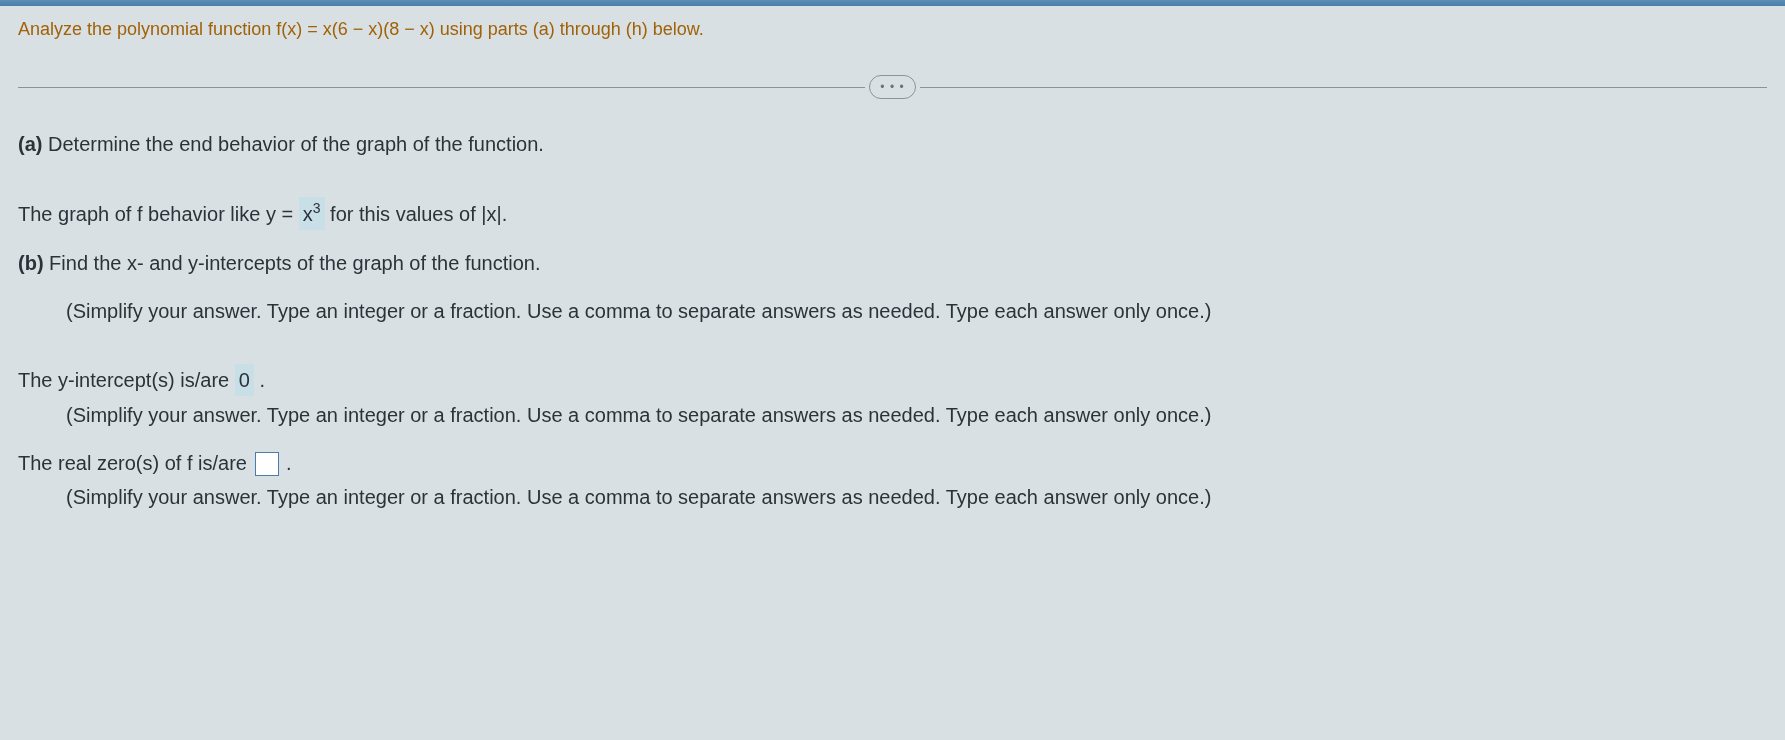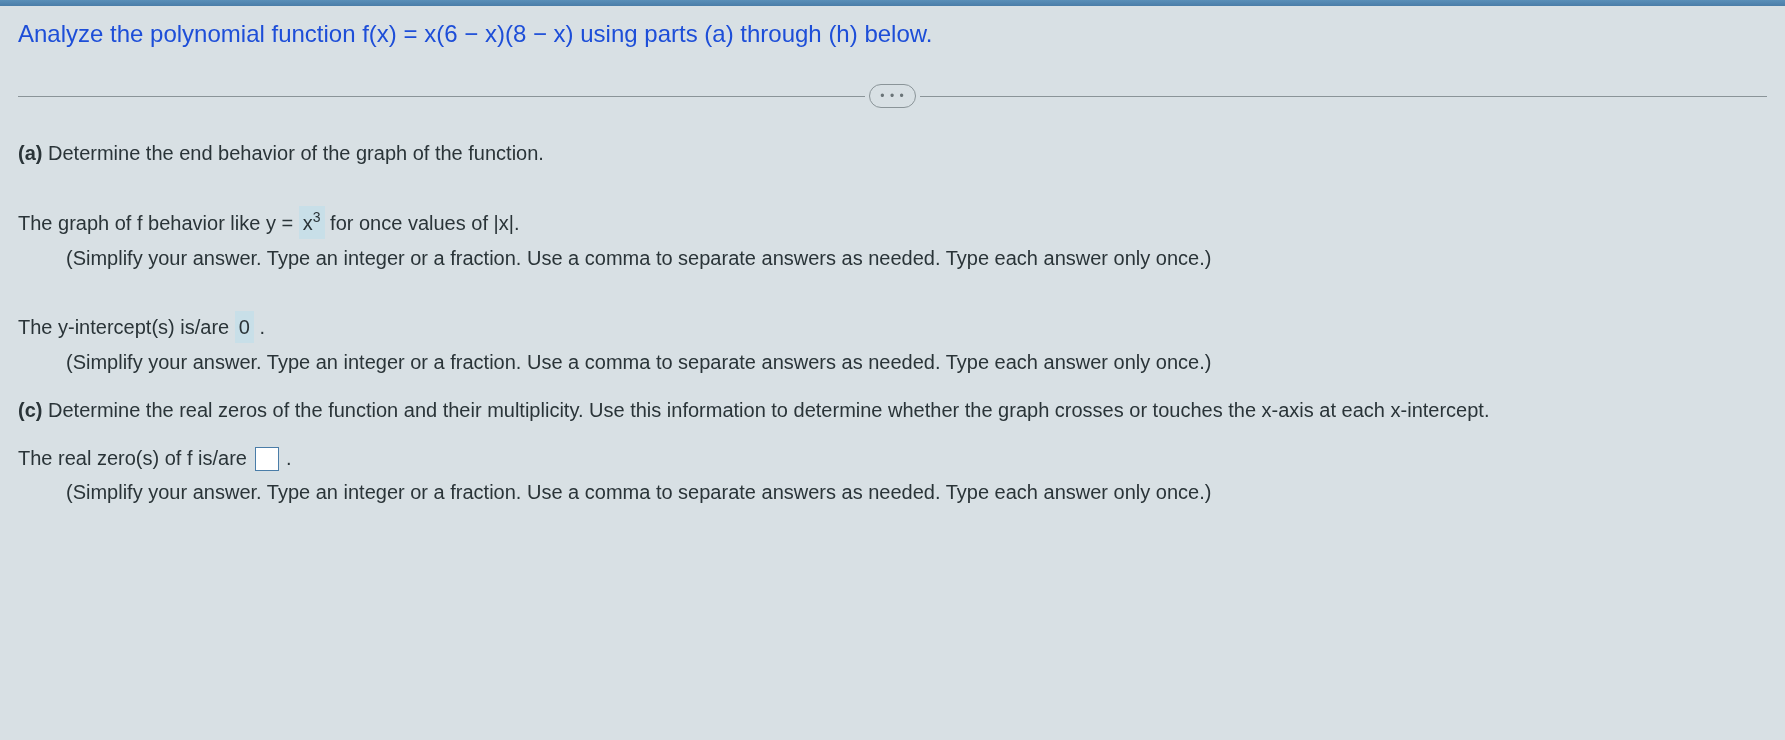--- a/index.html
+++ b/index.html
@@ -19,22 +19,22 @@
     }
     .top-bar {
       height: 6px;
       background: linear-gradient(to bottom, #5a8fb8, #4a7da8);
     }
     .content {
       padding: 10px 18px 0 18px;
     }
     .question-header {
       padding-bottom: 24px;
-      font-size: 24px;
-      color: #1d4ed8;
+      font-size: 18px;
+      color: #a16207;
     }
     .divider-row {
       display: flex;
       align-items: center;
       margin: 8px 0 30px 0;
     }
     .divider-line {
       flex: 1;
       height: 1px;
       background: #8a9498;
@@ -104,37 +104,37 @@
   <div class="part">
     <span class="part-label">(a)</span>
     <span>Determine the end behavior of the graph of the function.</span>
   </div>
 
   <div class="answer-line">
     <span>The graph of f behavior like y = </span>
     <span class="filled nowrap">
       <span>x</span><sup>3</sup>
     </span>
-    <span> for once values of |x|.</span>
+    <span> for this values of |x|.</span>
   </div>
 
+  <div class="part" style="margin-top:18px;">
+    <span class="part-label">(b)</span>
+    <span>Find the x- and y-intercepts of the graph of the function.</span>
+  </div>
 
   <div class="hint">(Simplify your answer. Type an integer or a fraction. Use a comma to separate answers as needed. Type each answer only once.)</div>
 
   <div class="answer-line">
     <span>The y-intercept(s) is/are </span>
     <span class="filled">0</span>
     <span> .</span>
   </div>
   <div class="hint">(Simplify your answer. Type an integer or a fraction. Use a comma to separate answers as needed. Type each answer only once.)</div>
 
-  <div class="part">
-    <span class="part-label">(c)</span>
-    <span>Determine the real zeros of the function and their multiplicity. Use this information to determine whether the graph crosses or touches the x-axis at each x-intercept.</span>
-  </div>
 
   <div class="answer-line">
     <span>The real zero(s) of f is/are </span>
     <span class="input-box"></span>
     <span> .</span>
   </div>
   <div class="hint">(Simplify your answer. Type an integer or a fraction. Use a comma to separate answers as needed. Type each answer only once.)</div>
 
 </div>
 

